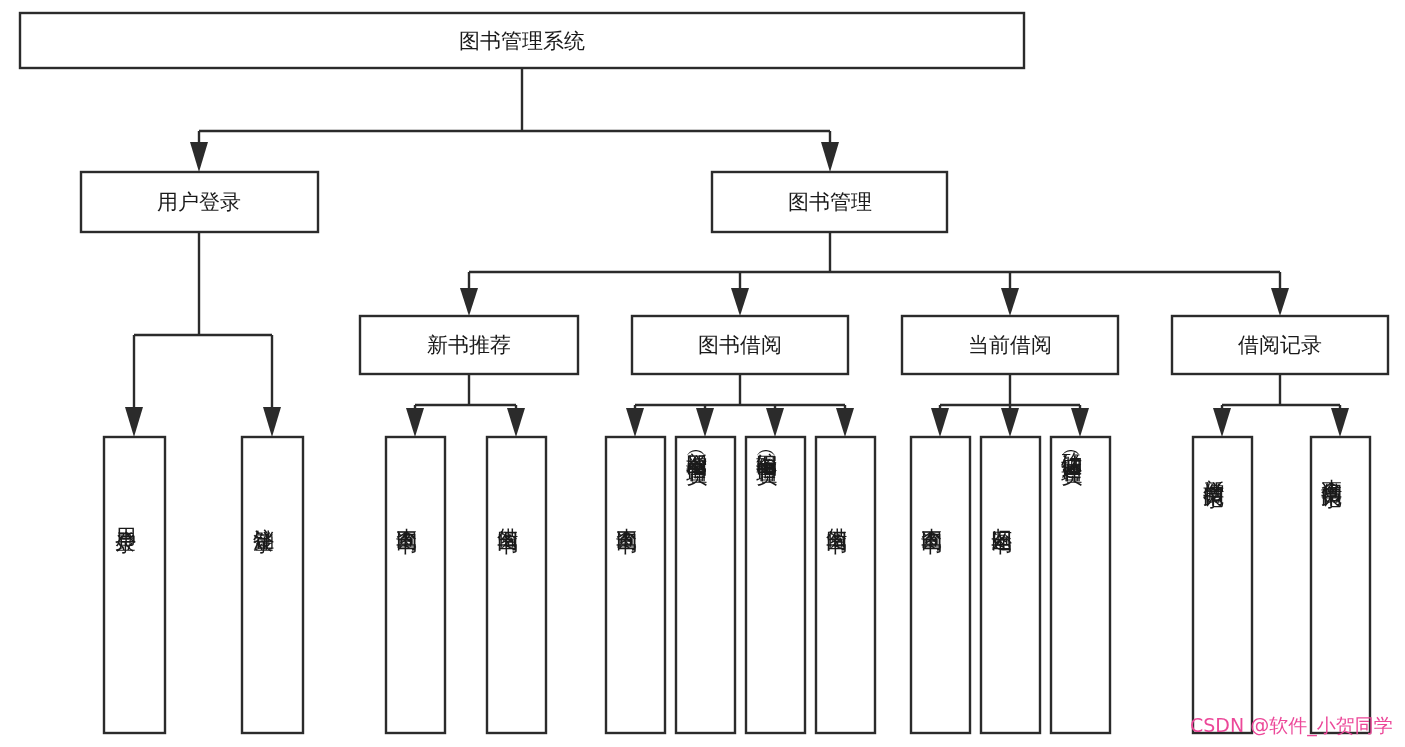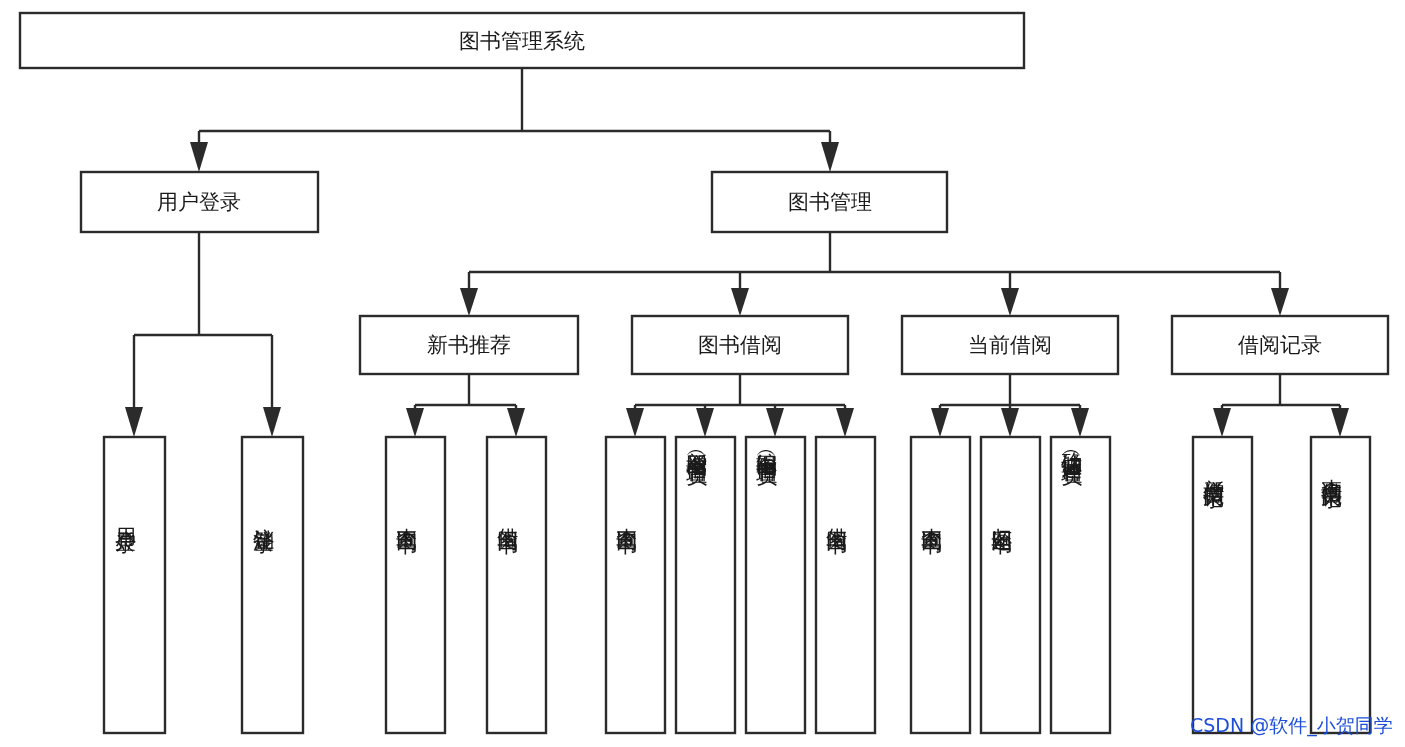--- a/index.html
+++ b/index.html
@@ -55,21 +55,21 @@
     writing-mode: vertical-rl;
     text-orientation: upright;
     dominant-baseline: hanging;
     text-anchor: middle;
     letter-spacing: 2px;
   }
   .watermark-text {
     position: absolute;
     font-family: "DejaVu Sans", "Liberation Sans", sans-serif;
     font-size: 19px;
-    color: #1d4ed8;
+    color: #ec4899;
     white-space: nowrap;
     user-select: none;
     pointer-events: none;
   }
 </style>
 </head>
 <body>
 
 <div id="diagram-root">
 

